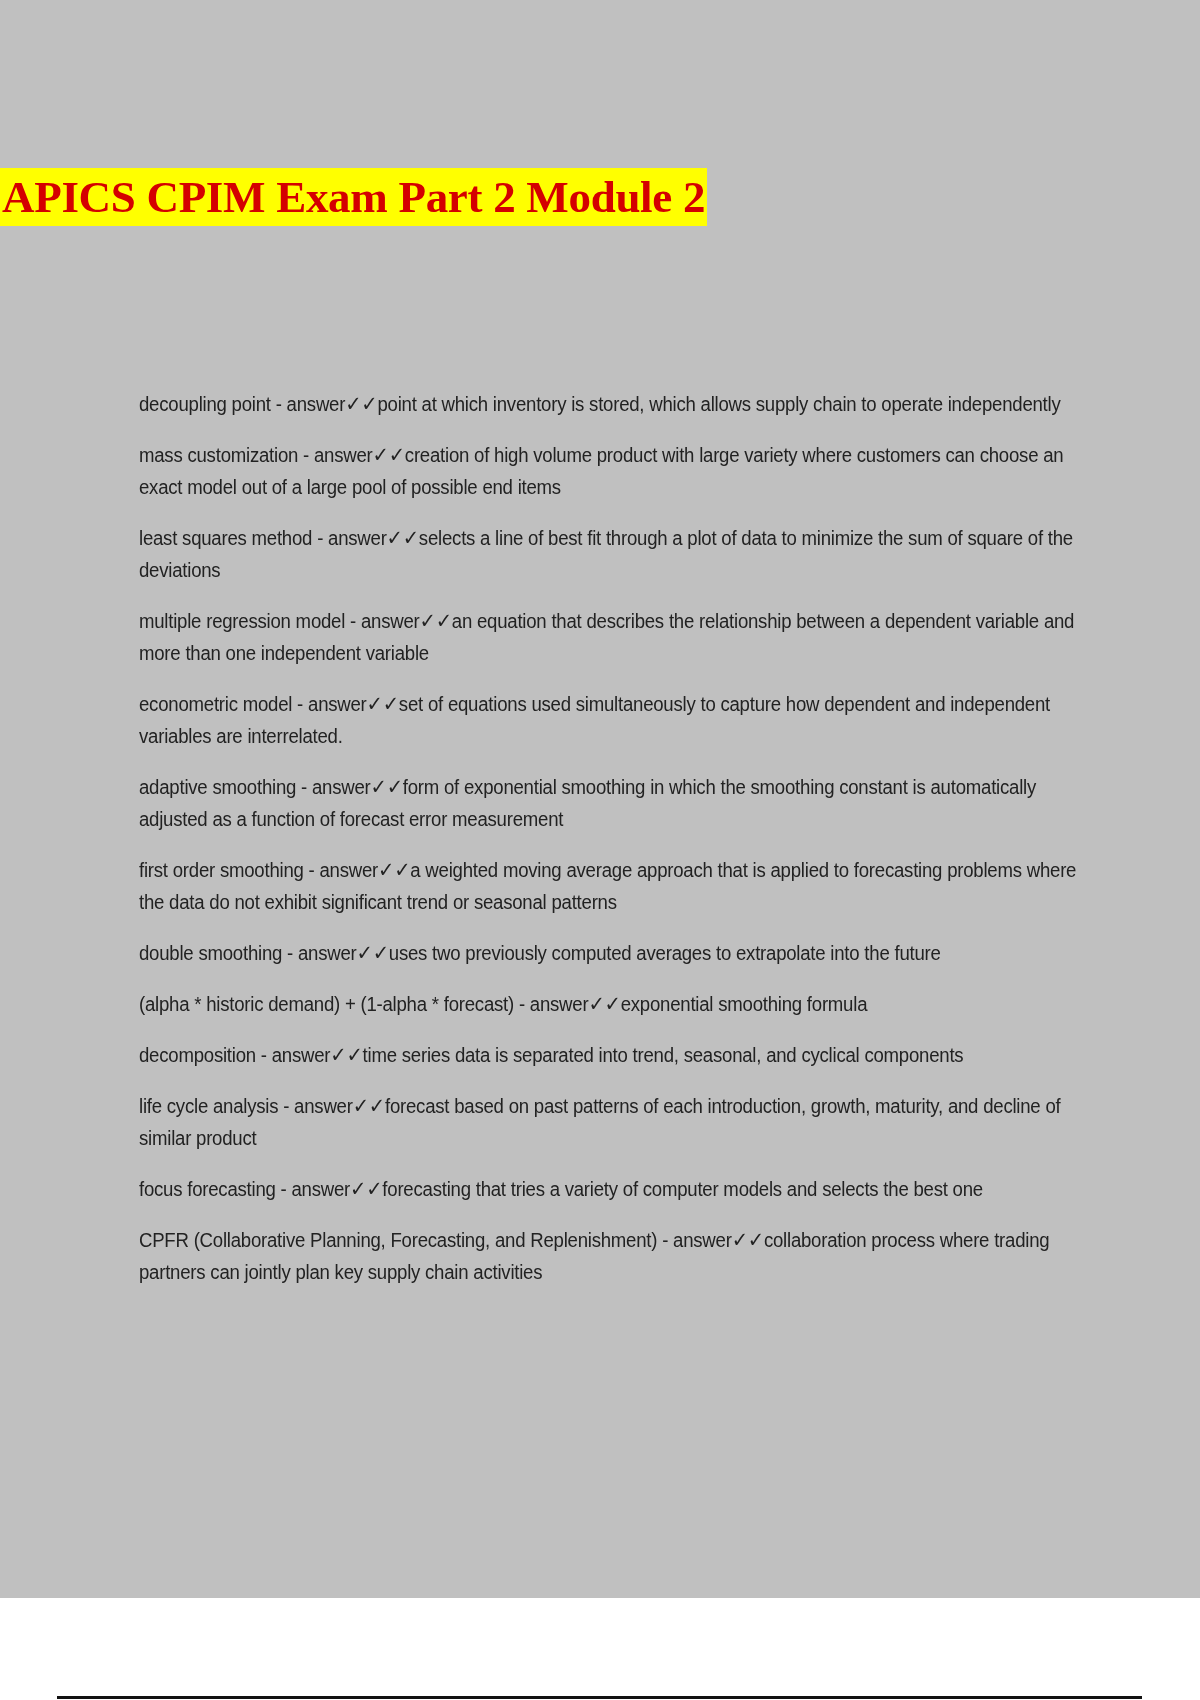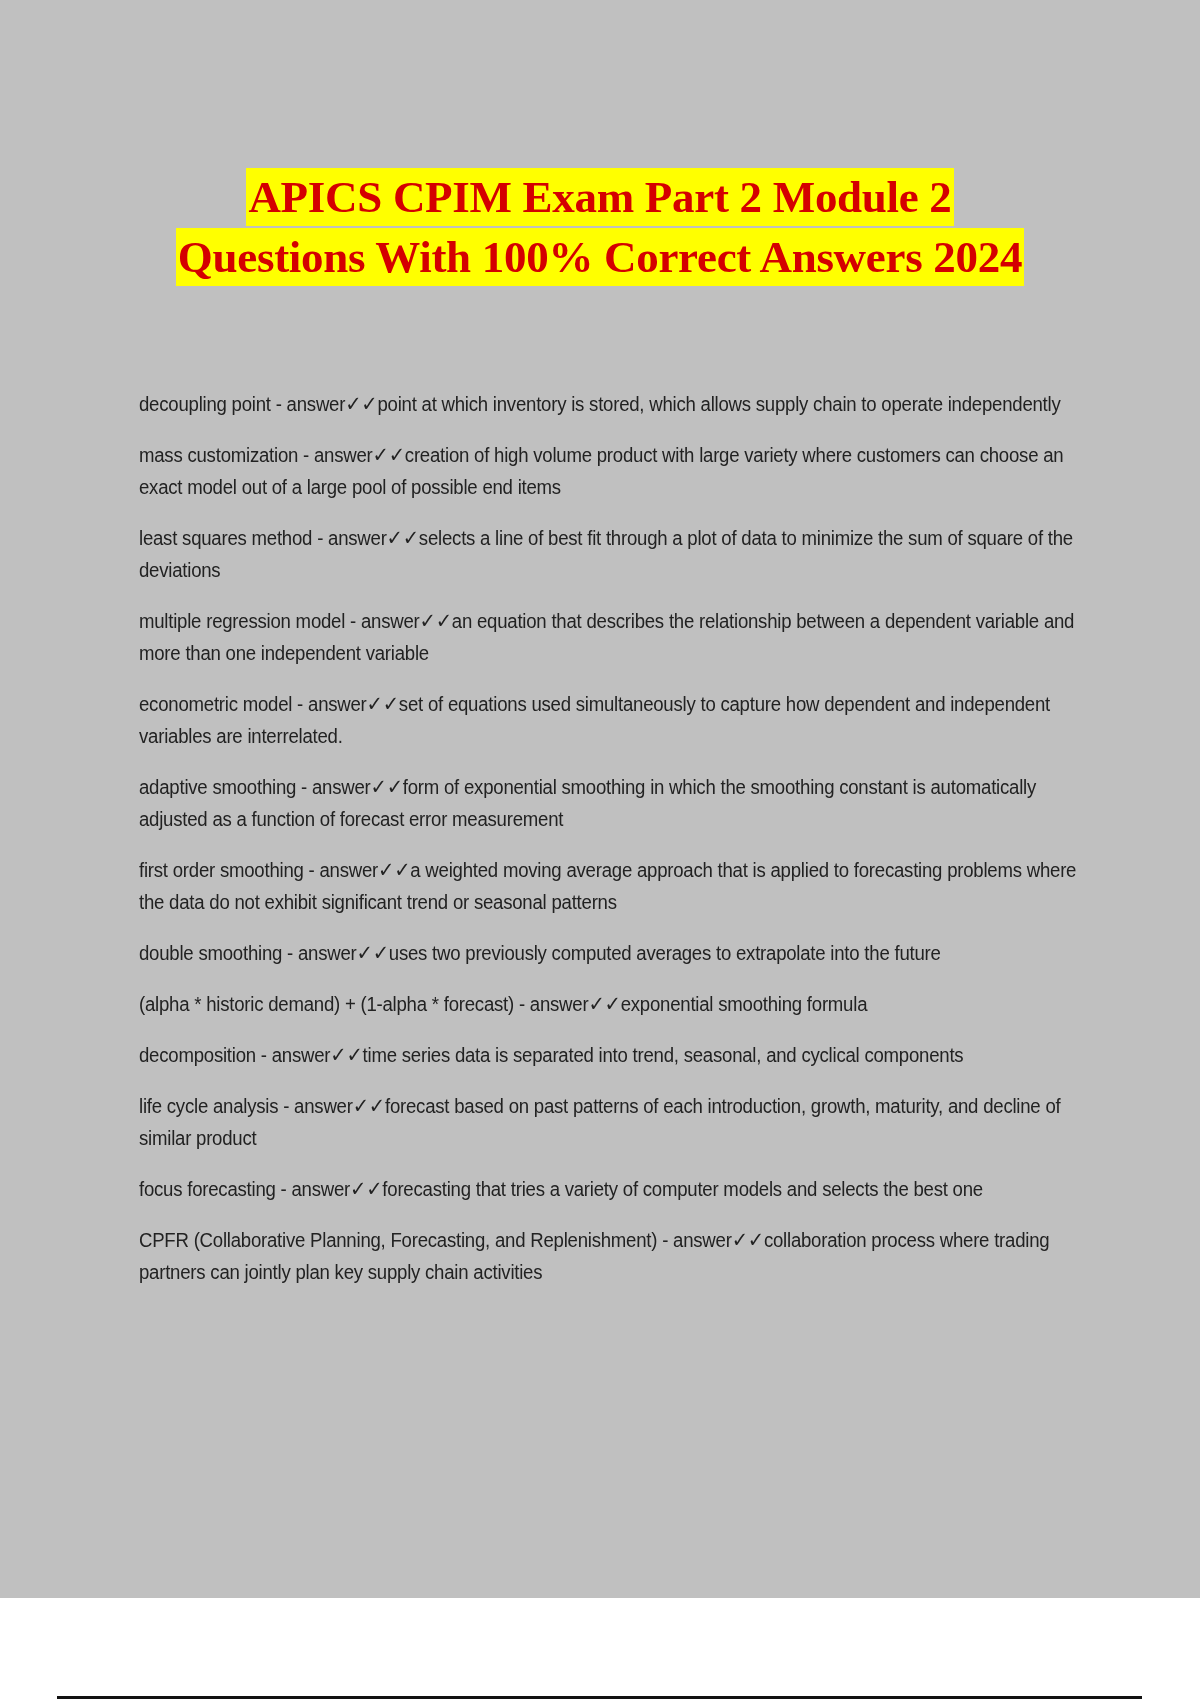--- a/index.html
+++ b/index.html
@@ -20,21 +20,20 @@
       top: 0;
       width: 1200px;
       height: 1598px;
       background: #c0c0c0;
     }
     .title-block {
       position: absolute;
       top: 168px;
       left: 0;
       width: 1200px;
-      text-align: center;
     }
     .title-line {
       display: inline-block;
       background: #ffff00;
       color: #d40000;
       font-family: "Liberation Serif", "DejaVu Serif", serif;
       font-weight: bold;
       font-size: 45px;
       line-height: 58px;
       padding: 0 2px;
@@ -79,23 +78,20 @@
   </style>
 </head>
 <body>
 
 <div class="page">
 
   <div class="title-block">
     <div class="title-row">
       <span class="title-line">APICS CPIM Exam Part 2 Module 2</span>
     </div>
-    <div class="title-row">
-      <span class="title-line">Questions With 100% Correct Answers 2024</span>
-    </div>
   </div>
 
   <div class="entries">
     <p class="entry">
       <span>decoupling point</span><span class="sep"> - answer</span><span class="check">✓✓</span><span>point at which inventory is stored, which allows supply chain to operate independently</span>
     </p>
     <p class="entry">
       <span>mass customization</span><span class="sep"> - answer</span><span class="check">✓✓</span><span>creation of high volume product with large variety where customers can choose an exact model out of a large pool of possible end items</span>
     </p>
     <p class="entry">

